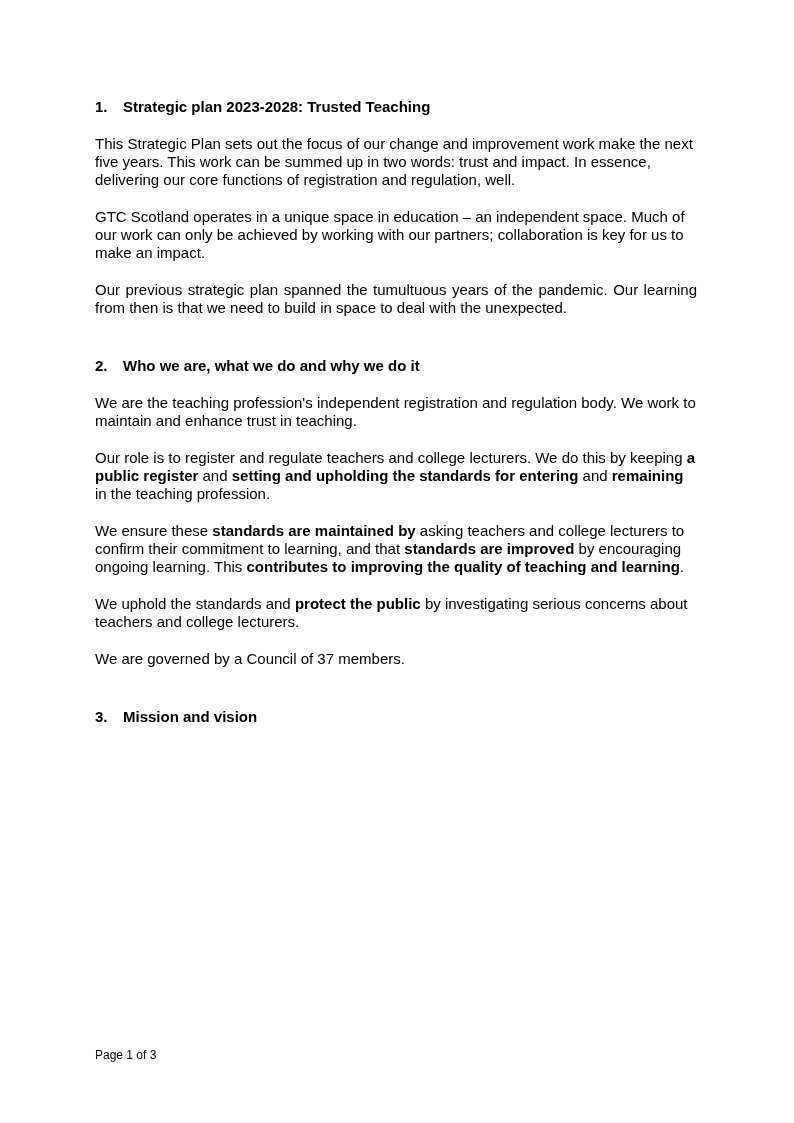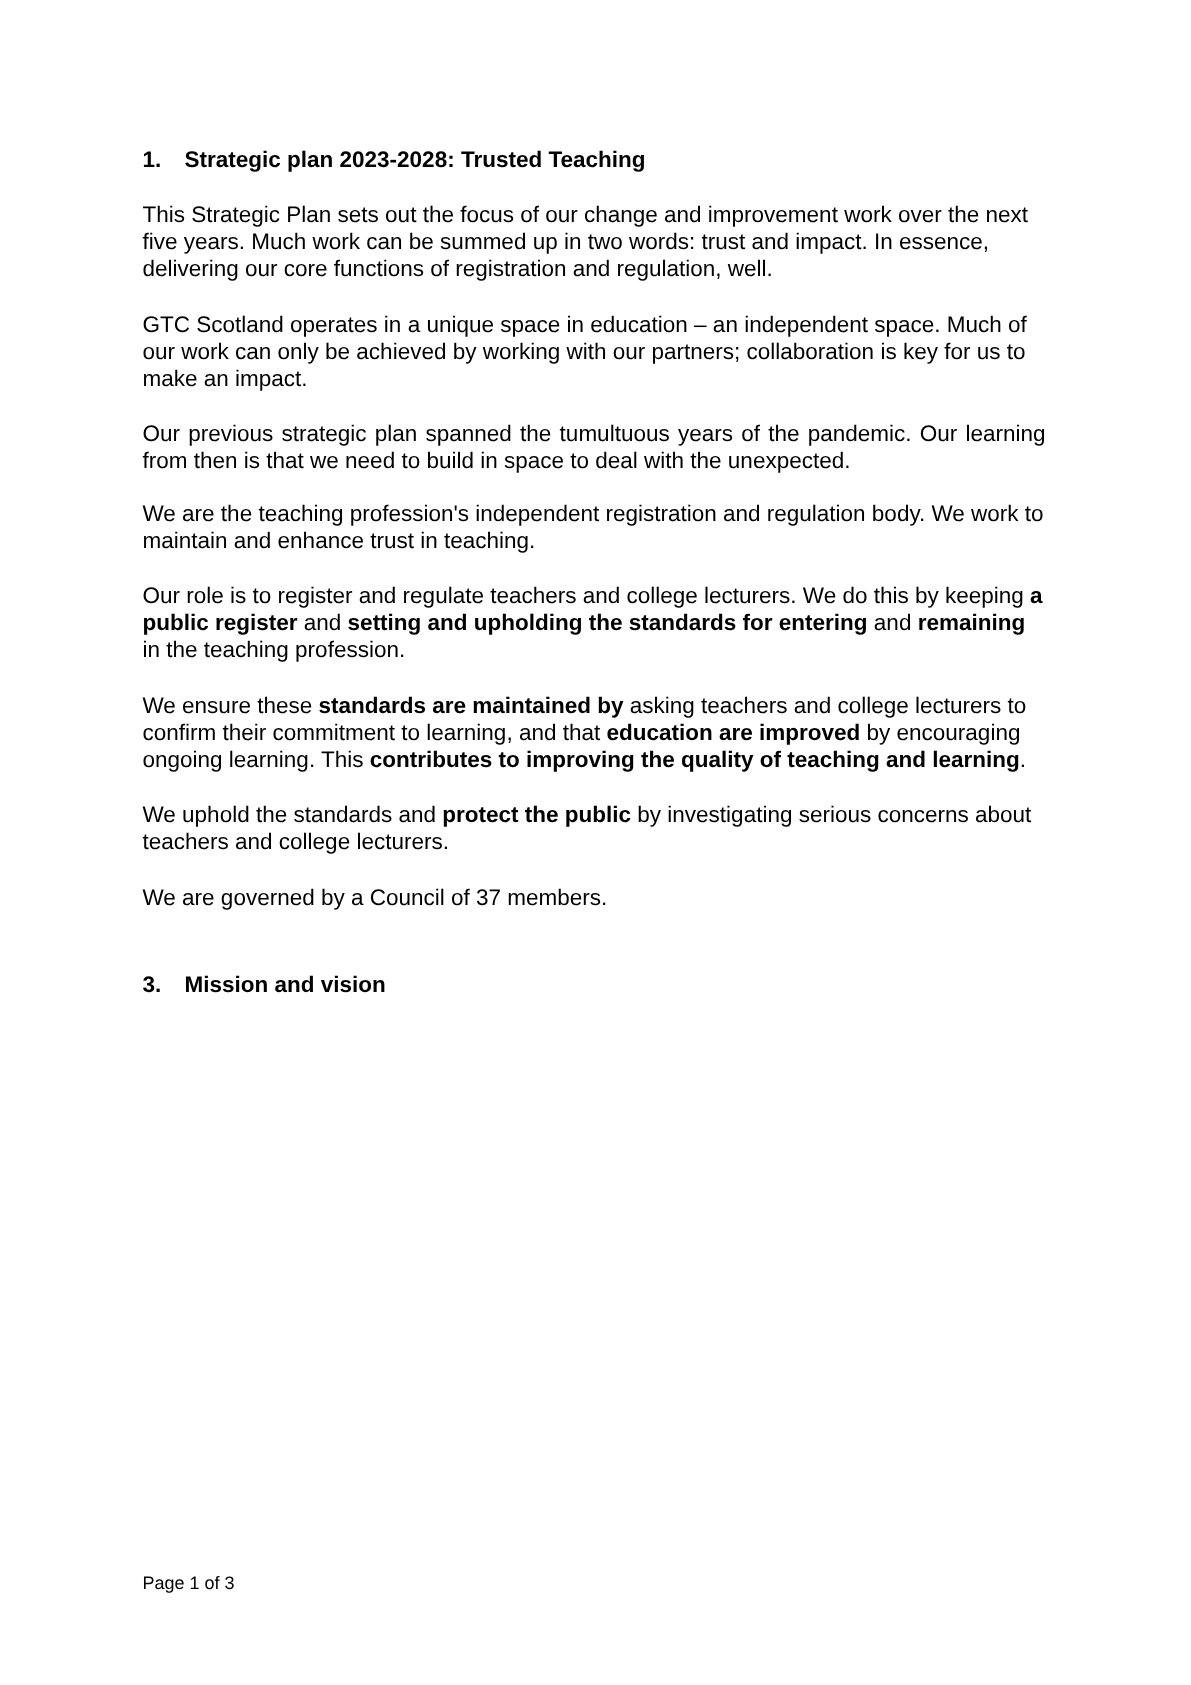--- a/index.html
+++ b/index.html
@@ -55,24 +55,25 @@
     line-height: 14px;
     color: #000000;
   }
 </style>
 </head>
 <body>
 
 <div class="page">
   <main class="content">
       <div class="heading"><span class="hnum">1.</span><span>Strategic plan 2023-2028: Trusted Teaching</span></div>
-      <p><span>This Strategic Plan sets out the focus of our change and improvement work over the next five years. Much work can be summed up in two words: trust and impact. In essence, delivering our core functions of registration and regulation, well.</span></p>
+      <p><span>This Strategic Plan sets out the focus of our change and improvement work make the next five years. This work can be summed up in two words: trust and impact. In essence, delivering our core functions of registration and regulation, well.</span></p>
       <p><span>GTC Scotland operates in a unique space in education – an independent space. Much of our work can only be achieved by working with our partners; collaboration is key for us to make an impact.</span></p>
       <p class="justify no-gap"><span>Our previous strategic plan spanned the tumultuous years of the pandemic. Our learning from then is that we need to build in space to deal with the unexpected.</span></p>
+      <div class="heading"><span class="hnum">2.</span><span>Who we are, what we do and why we do it</span></div>
       <p><span>We are the teaching profession's independent registration and regulation body. We work to maintain and enhance trust in teaching.</span></p>
       <p><span>Our role is to register and regulate teachers and college lecturers. We do this by keeping </span><span class="b">a public register</span><span> and </span><span class="b">setting and upholding the standards for entering</span><span> and </span><span class="b">remaining</span><span> in the teaching profession.</span></p>
-      <p><span>We ensure these </span><span class="b">standards are maintained by</span><span> asking teachers and college lecturers to confirm their commitment to learning, and that </span><span class="b">education are improved</span><span> by encouraging ongoing learning. This </span><span class="b">contributes to improving the quality of teaching and learning</span><span>.</span></p>
+      <p><span>We ensure these </span><span class="b">standards are maintained by</span><span> asking teachers and college lecturers to confirm their commitment to learning, and that </span><span class="b">standards are improved</span><span> by encouraging ongoing learning. This </span><span class="b">contributes to improving the quality of teaching and learning</span><span>.</span></p>
       <p><span>We uphold the standards and </span><span class="b">protect the public</span><span> by investigating serious concerns about teachers and college lecturers.</span></p>
       <p><span>We are governed by a Council of 37 members.</span></p>
       <div class="heading"><span class="hnum">3.</span><span>Mission and vision</span></div>
     </main>
   <div class="footer">Page 1 of 3</div>
 </div>
 
 </body></html>

